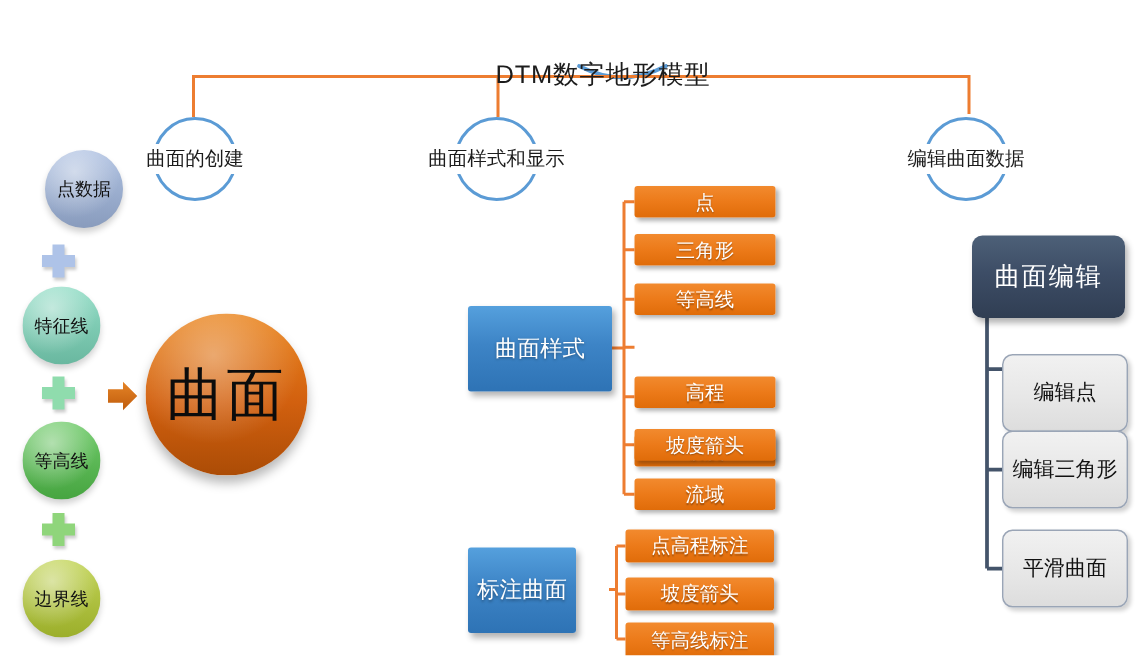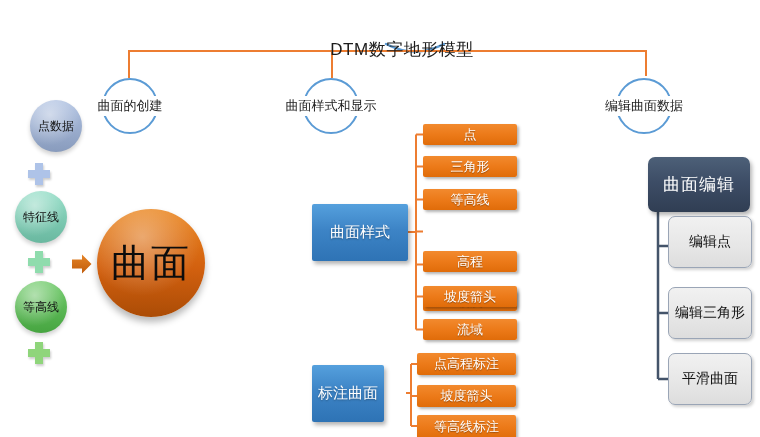--- a/index.html
+++ b/index.html
@@ -121,20 +121,21 @@
     <div class="branch-ring"></div>
     <span class="branch-label">编辑曲面数据</span>
   </div>
 
   <div class="abs input-circle" style="left: 15px; top: 100px; margin-left: 15px; --c: #9fb5dc;">点数据</div>
   <div class="abs plus" style="left: 28px; top: 163px; --c: #aec3e8;"></div>
   <div class="abs input-circle" style="left: 15px; top: 191px; --c: #7bd6ba;">特征线</div>
   <div class="abs plus" style="left: 28px; top: 251px; --c: #8fdcad;"></div>
   <div class="abs input-circle" style="left: 15px; top: 281px; --c: #52c04b;">等高线</div>
   <div class="abs plus" style="left: 28px; top: 342px; --c: #8fd57b;"></div>
+  <div class="abs input-circle" style="left: 15px; top: 373px; --c: #b5cb32;">边界线</div>
 
   <svg class="abs" style="left:72px;top:254px;z-index:2;" width="20" height="20" viewBox="0 0 20 20">
     <defs>
       <linearGradient id="ag" x1="0" y1="0" x2="0" y2="1">
         <stop offset="0" stop-color="#e58427"></stop>
           <stop offset="1" stop-color="#c05c0c"></stop>
       </linearGradient>
     </defs>
     <polygon points="0,5.5 10,5.5 10,0.5 19.5,10 10,19.5 10,14.5 0,14.5" fill="url(#ag)"></polygon>
   </svg>
@@ -149,17 +150,17 @@
   <div class="abs orange-box" style="top:262px;margin-top:28px;">坡度</div>
   <div class="abs orange-box" style="top:286px;">坡度箭头</div>
   <div class="abs orange-box" style="top:319px;">流域</div>
 
   <div class="abs blue-box" style="left:312px;top:365px;width:72px;height:57px;">标注曲面</div>
   <div class="abs orange-box wide" style="top:353px;text-align:right;">点高程标注</div>
   <div class="abs orange-box wide" style="top:385px;">坡度箭头</div>
   <div class="abs orange-box wide" style="top:415px;height:24px;">等高线标注</div>
 
   <div class="abs navy-header">曲面编辑</div>
-  <div class="abs gray-box" style="top:216px;">编辑点</div>
+  <div class="abs gray-box" style="top:236px;">编辑点</div>
   <div class="abs gray-box" style="top:353px;">平滑曲面</div>
   <div class="abs gray-box" style="top:287px;">编辑三角形</div>
 
 </div>
 
 </body></html>

